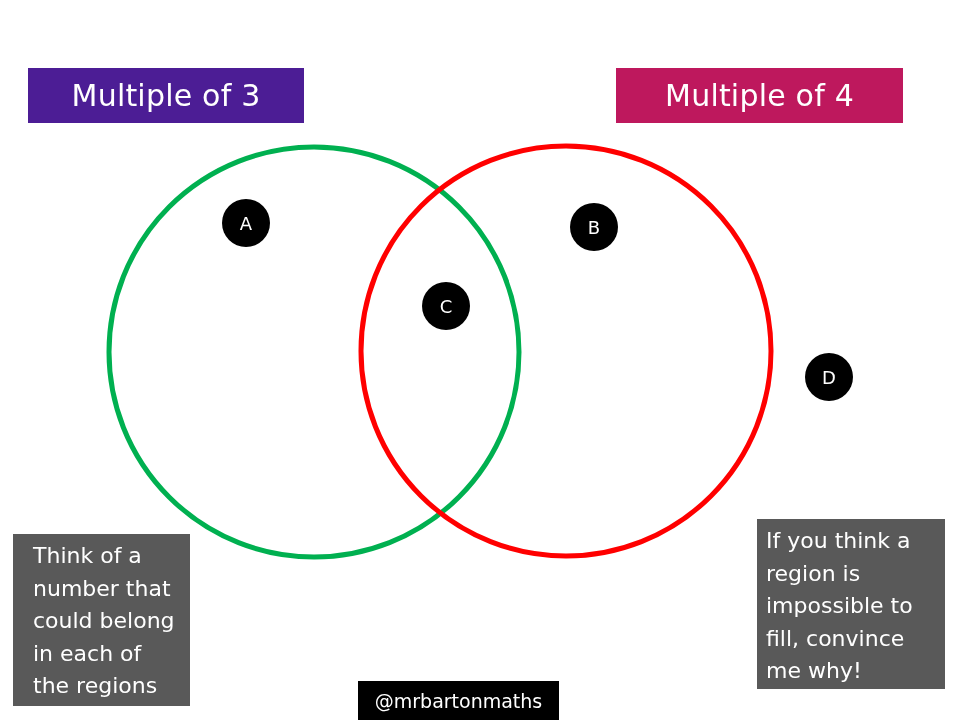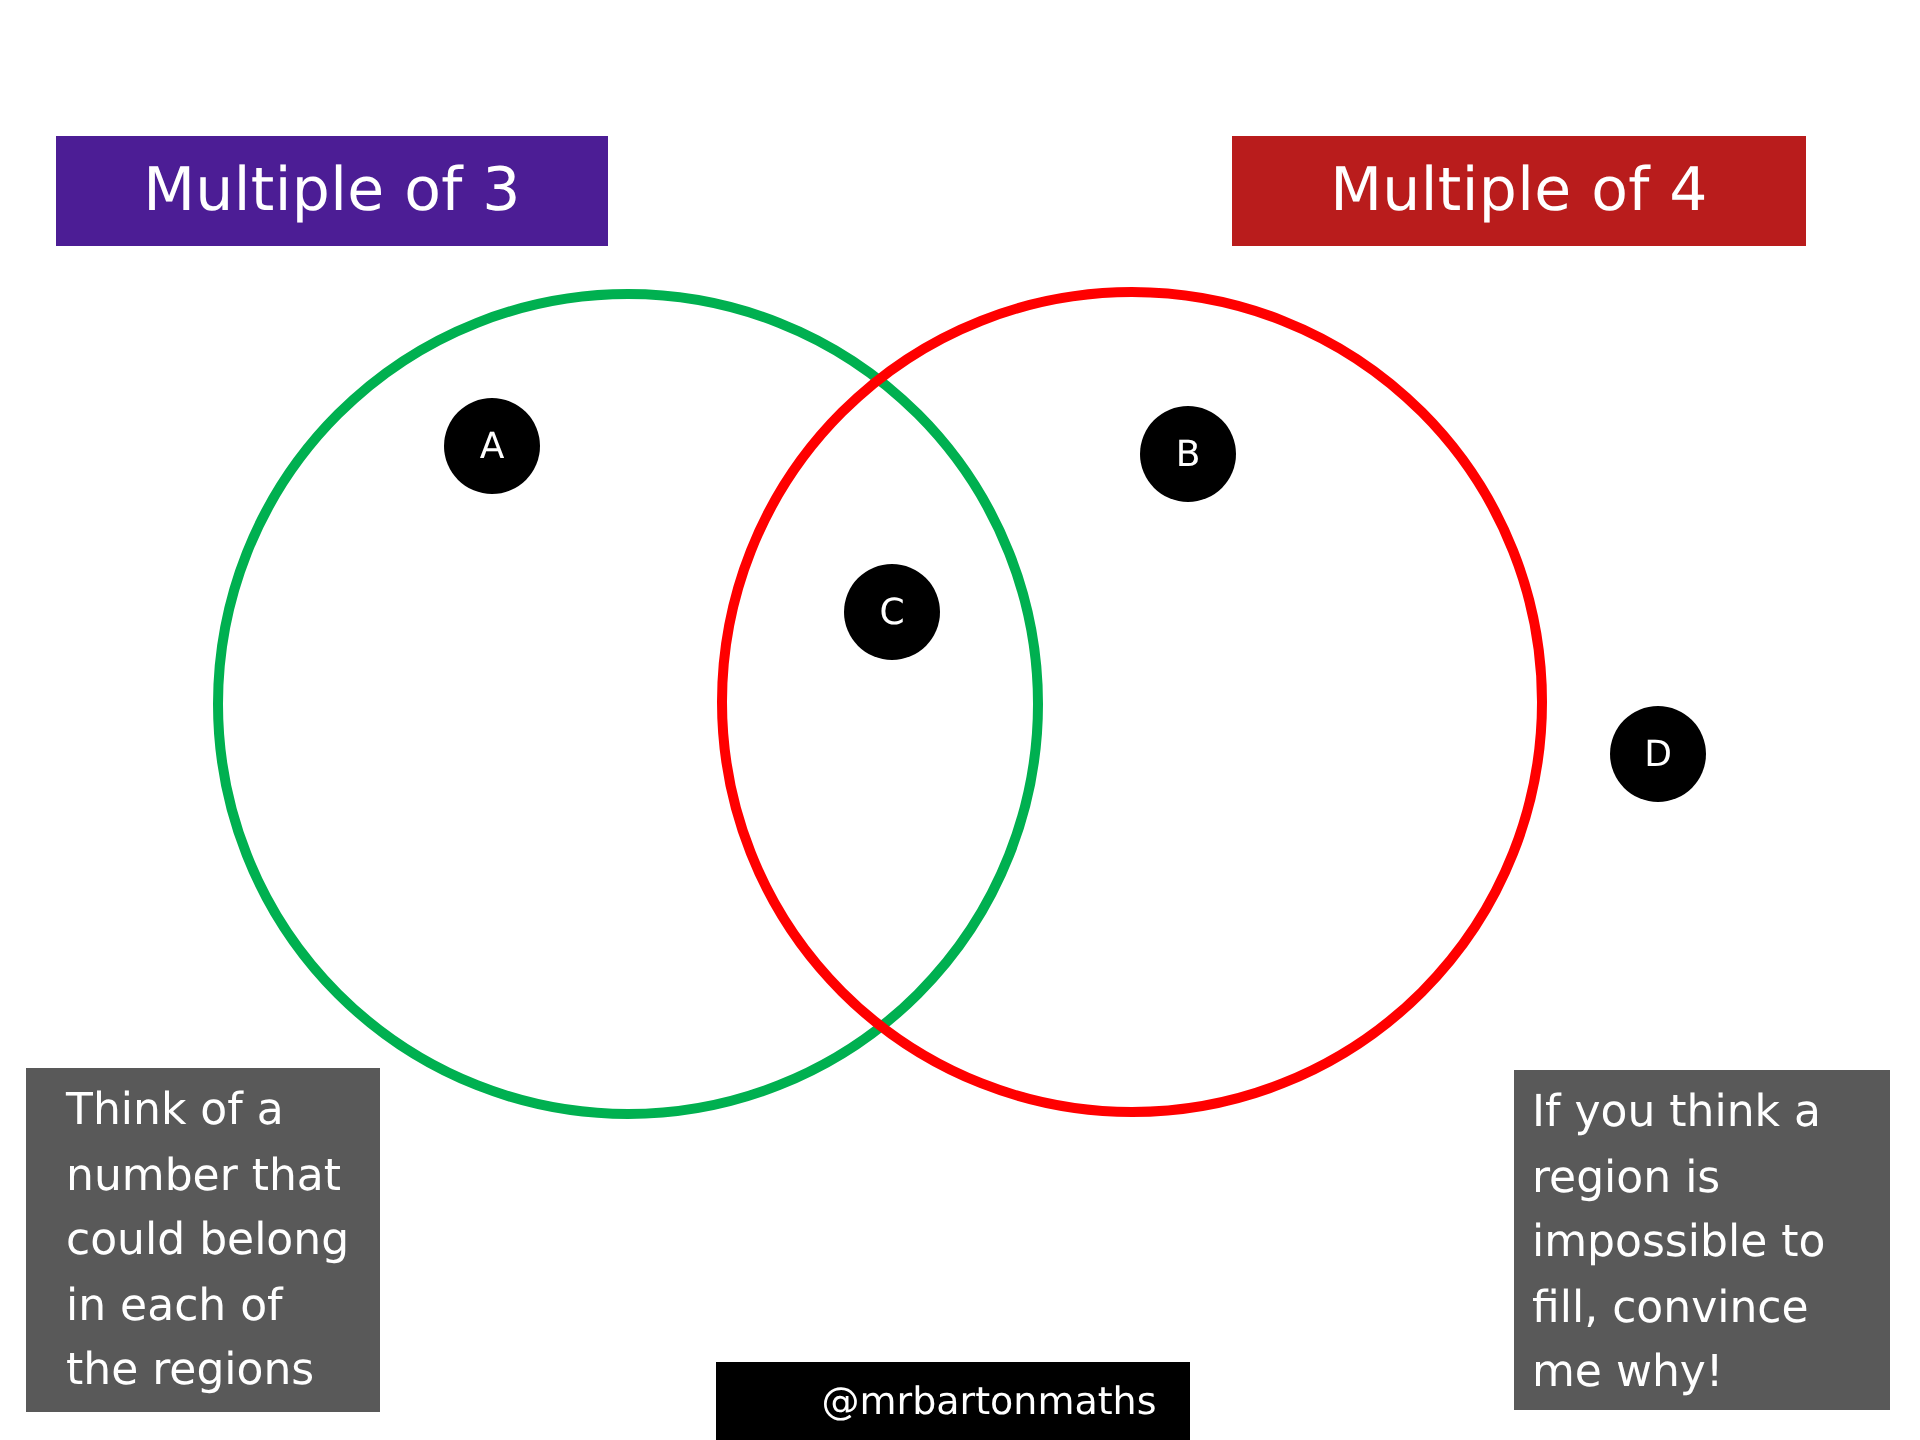--- a/index.html
+++ b/index.html
@@ -7,37 +7,37 @@
     width: 960px; height: 720px; position: relative; overflow: hidden;
     background: #ffffff;
     font-family: "DejaVu Sans", "Liberation Sans", sans-serif;
   }
   .label-box {
     position: absolute; color: #ffffff; font-size: 30px;
     display: flex; align-items: center; justify-content: center;
     letter-spacing: 0.2px;
   }
   #label-a { left: 28px; top: 68px; width: 276px; height: 55px; background: #4c1d95; }
-  #label-b { left: 616px; top: 68px; width: 287px; height: 55px; background: #b91c1c; }
+  #label-b { left: 616px; top: 68px; width: 287px; height: 55px; background: #be185d; }
   svg.venn { position: absolute; left: 0; top: 0; }
   .marker {
     position: absolute; width: 48px; height: 48px; border-radius: 50%;
     background: #000000; color: #ffffff; font-size: 18px;
     display: flex; align-items: center; justify-content: center;
   }
   .note {
     position: absolute; background: #595959; color: #ffffff;
     font-size: 22px; line-height: 32.5px; padding: 6px 9px; box-sizing: border-box;
   }
   #note-left { left: 13px; top: 534px; width: 177px; height: 172px; padding-left: 20px; }
-  #note-right { left: 757px; top: 519px; width: 188px; height: 170px; margin-top: 16px; }
+  #note-right { left: 757px; top: 519px; width: 188px; height: 170px; }
   #credit {
     position: absolute; left: 358px; top: 681px; width: 201px; height: 39px;
     background: #000000; color: #ffffff; font-size: 19px;
-    display: flex; align-items: center; justify-content: center; padding-left: 36px;
+    display: flex; align-items: center; justify-content: center;
   }
 </style>
 </head>
 <body>
 
 <div id="label-a" class="label-box">Multiple of 3</div>
 <div id="label-b" class="label-box">Multiple of 4</div>
 
 <svg class="venn" width="960" height="720">
   <circle cx="314" cy="352" r="205" fill="none" stroke="#00b050" stroke-width="5"></circle>

